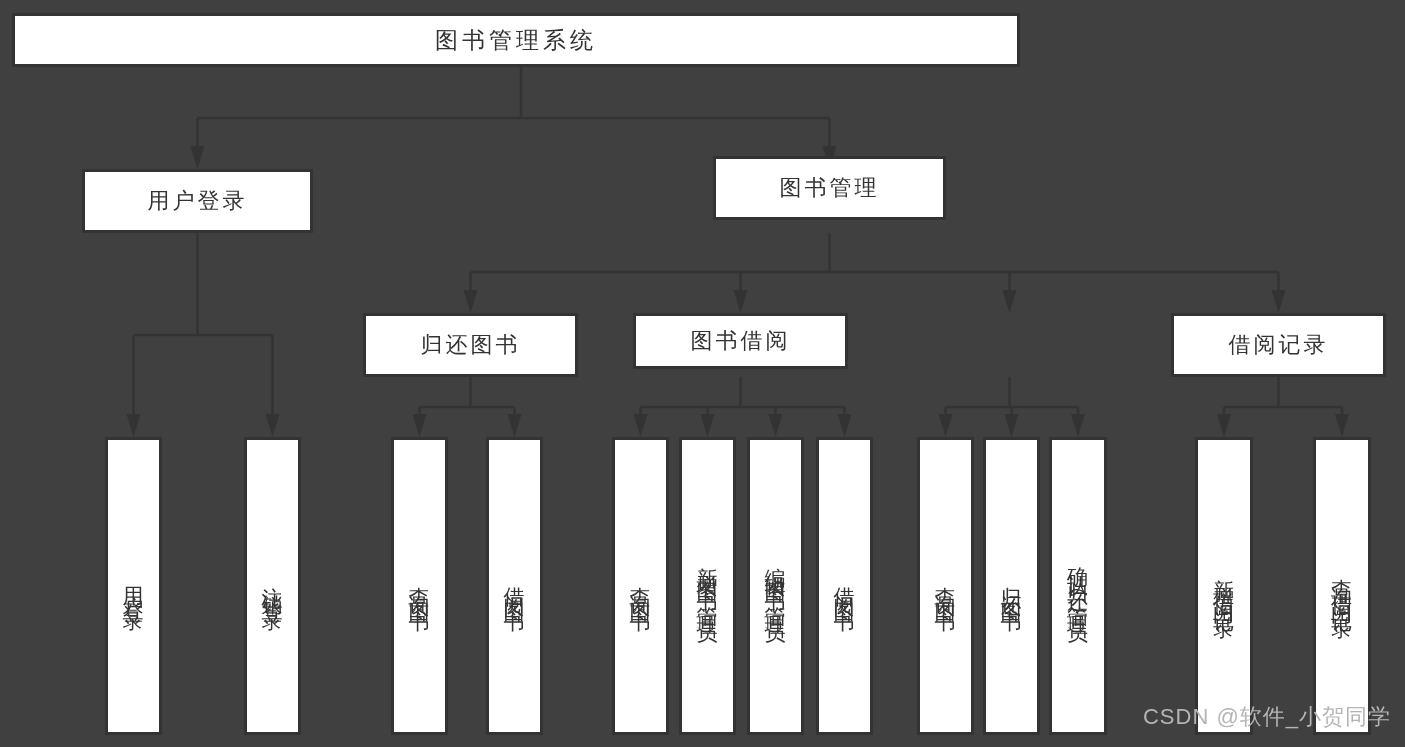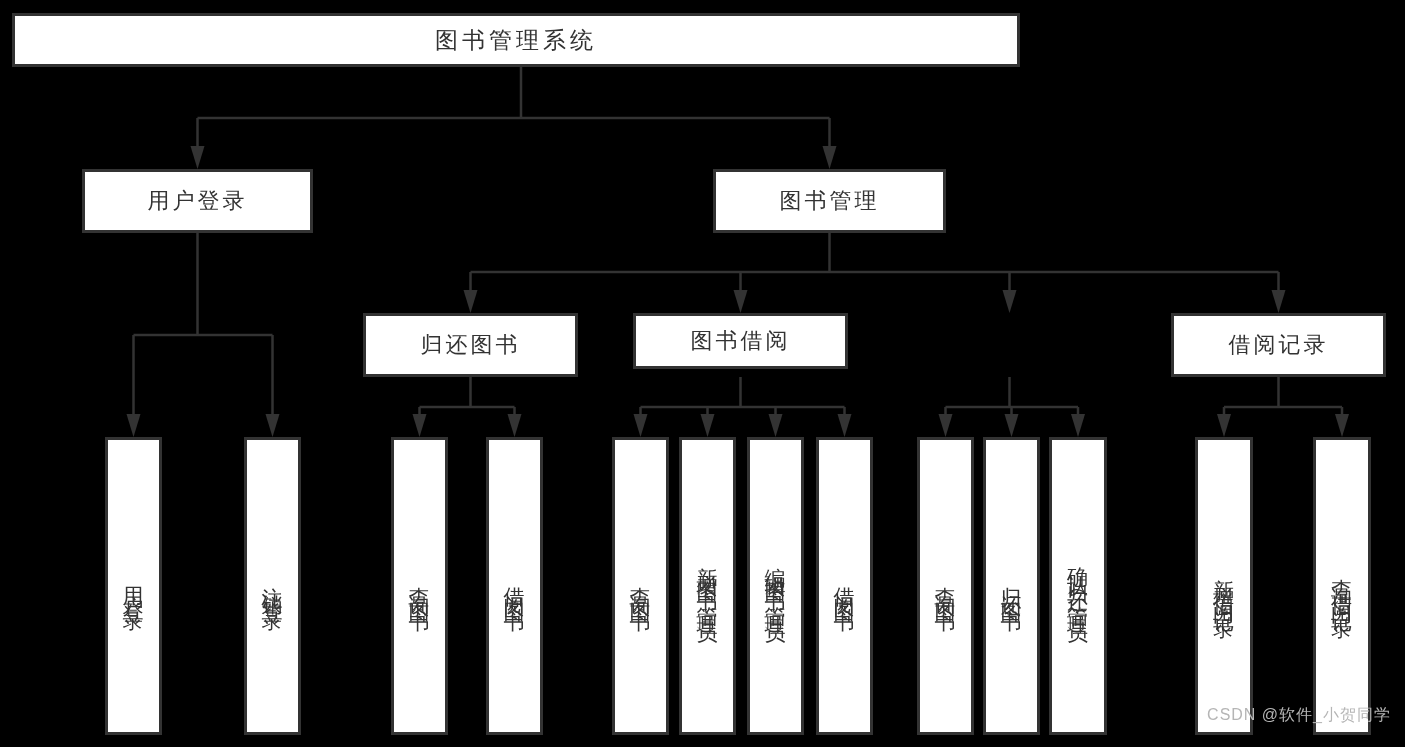--- a/index.html
+++ b/index.html
@@ -1,20 +1,20 @@
 <!DOCTYPE html>
 <html><head>
 <meta charset="utf-8">
 <style>
   html, body { margin: 0; padding: 0; background: #ffffff; }
   .canvas {
     position: relative;
     width: 1405px;
     height: 747px;
-    background: #000000;
+    background: #404040;
     font-family: "Liberation Sans", sans-serif;
     overflow: hidden;
   }
   .connector-svg {
     position: absolute;
     left: 0; top: 0;
     width: 1405px; height: 747px;
   }
   .box {
     position: absolute;
@@ -39,22 +39,22 @@
   .v-box {
     writing-mode: vertical-rl;
     text-orientation: mixed;
     font-size: 21px;
     letter-spacing: 8px;
     line-height: 1;
   }
   .watermark {
     position: absolute;
     right: 14px;
-    bottom: 21px;
-    font-size: 16px;
+    bottom: 15px;
+    font-size: 22px;
     letter-spacing: 1px;
     color: #b5b5b5;
     white-space: nowrap;
     pointer-events: none;
   }
 </style>
 </head>
 <body>
 
 <div class="canvas">
@@ -88,21 +88,21 @@
       <polygon points="1011.5,437 1004.5,414 1018.5,414"></polygon>
       <polygon points="1078,437 1071,414 1085,414"></polygon>
       <polygon points="1224,437 1217,414 1231,414"></polygon>
       <polygon points="1342,437 1335,414 1349,414"></polygon>
     </g>
   </svg>
 
   <div class="box h-box root-box" style="left:12px; top:13px; width:1008px; height:54px;">图书管理系统</div>
 
   <div class="box h-box" style="left:82px; top:169px; width:231px; height:64px;">用户登录</div>
-  <div class="box h-box" style="left:713px; top:169px; width:233px; height:64px;">图书管理</div>
+  <div class="box h-box" style="left:713px; top:156px; width:233px; height:64px;">图书管理</div>
 
   <div class="box h-box" style="left:363px; top:313px; width:215px; height:64px;">归还图书</div>
   <div class="box h-box" style="left:633px; top:313px; width:215px; height:56px;">图书借阅</div>
   <div class="box h-box" style="left:1171px; top:313px; width:215px; height:64px;">借阅记录</div>
 
   <div class="box v-box" style="left:105px; top:437px; width:57px; height:298px;">用户登录</div>
   <div class="box v-box" style="left:244px; top:437px; width:57px; height:298px;">注销登录</div>
 
   <div class="box v-box" style="left:391px; top:437px; width:57px; height:298px;">查询图书</div>
   <div class="box v-box" style="left:486px; top:437px; width:57px; height:298px;">借阅图书</div>

